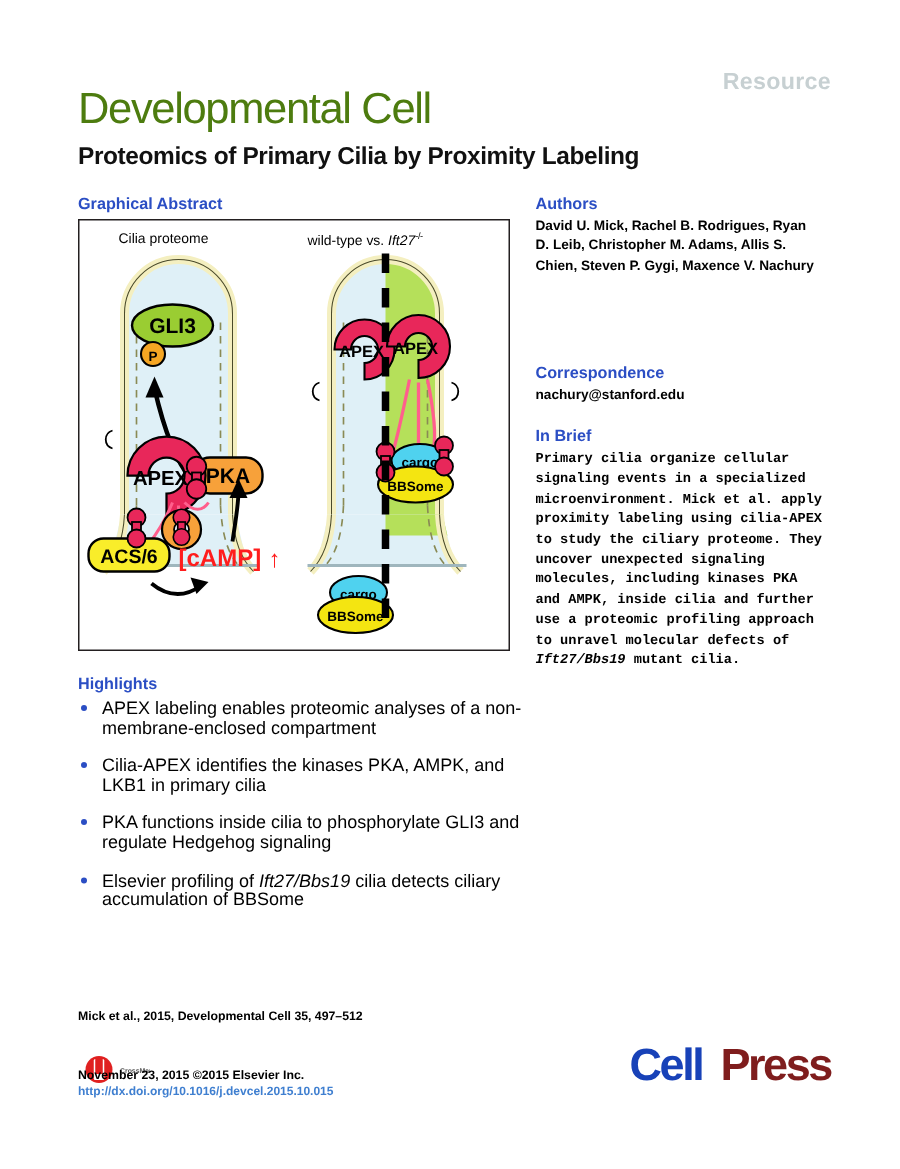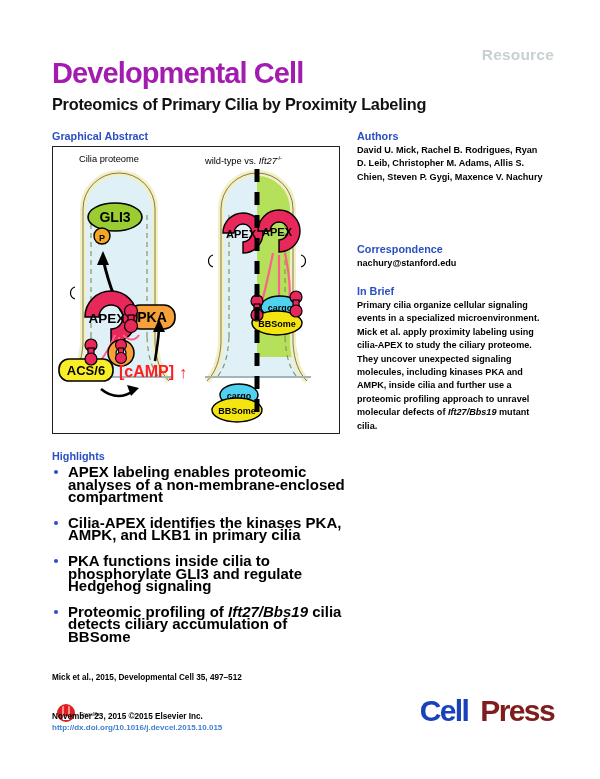--- a/index.html
+++ b/index.html
@@ -4,45 +4,45 @@
 <style>
   html,body{margin:0;padding:0;background:#ffffff;}
   body{width:600px;height:779px;font-family:"Liberation Sans",sans-serif;color:#000;
        -webkit-font-smoothing:antialiased;position:relative;overflow:hidden;}
 
   .page{position:absolute;left:0;top:0;width:600px;height:779px;}
 
   
   .resource{position:absolute;right:46px;top:46px;font-size:15.5px;font-weight:bold;
             color:#c7d0d2;letter-spacing:.2px;}
-  .journal{position:absolute;left:52px;top:59px;font-size:29px;font-weight:bold;
-           color:#a21caf;letter-spacing:-.9px;line-height:1;}
+  .journal{position:absolute;left:52px;top:59px;font-size:29px;font-weight:normal;
+           color:#4d7c0f;letter-spacing:-.9px;line-height:1;}
   .article-title{position:absolute;left:52px;top:96px;font-size:16.3px;font-weight:bold;
                  color:#111;letter-spacing:-.25px;line-height:1;}
 
   
   .sec-head{position:absolute;font-size:10.8px;font-weight:bold;color:#2b4ec4;}
   #h-graph{left:52px;top:130px;}
   #h-authors{left:357px;top:130px;}
   #h-corr{left:357px;top:243px;}
   #h-brief{left:357px;top:285px;}
   #h-high{left:52px;top:450px;}
 
   
   .rcol{position:absolute;left:357px;width:192px;font-size:9.1px;line-height:13.3px;
         color:#000;font-weight:bold;}
   #authors-list{top:144px;}
   #corr-email{top:257px;font-weight:bold;}
-  #brief-text{top:299px;font-weight:bold;line-height:13.4px;}
+  #brief-text{top:299px;font-weight:bold;line-height:13.4px;font-family:Liberation Mono, monospace;}
   #brief-text i{font-style:italic;}
 
   
   #highlights{position:absolute;left:52px;top:466px;width:300px;}
-  .hl{position:relative;padding-left:16px;margin-bottom:13px;font-size:15px;
-      line-height:12.6px;font-weight:bold;color:#000;}
+  .hl{position:relative;padding-left:16px;margin-bottom:13px;font-size:12px;
+      line-height:12.6px;font-weight:normal;color:#000;}
   .hl .dot{position:absolute;left:2px;top:4px;width:4px;height:4px;border-radius:50%;
            background:#2b4ec4;}
   .hl i{font-style:italic;}
 
   
   #figure{position:absolute;left:52px;top:146px;width:288px;height:288px;
           border:1px solid #231f20;background:#fff;box-sizing:border-box;}
   .fig-label{position:absolute;top:7px;font-size:9.3px;font-weight:normal;color:#000;
              white-space:nowrap;}
   #lbl-left{left:26px;}
@@ -86,21 +86,21 @@
     <div class="hl">
       <span class="dot"></span><span>APEX labeling enables proteomic analyses of a non-membrane-enclosed compartment</span><i></i><span></span>
     </div>
     <div class="hl">
       <span class="dot"></span><span>Cilia-APEX identifies the kinases PKA, AMPK, and LKB1 in primary cilia</span><i></i><span></span>
     </div>
     <div class="hl">
       <span class="dot"></span><span>PKA functions inside cilia to phosphorylate GLI3 and regulate Hedgehog signaling</span><i></i><span></span>
     </div>
     <div class="hl">
-      <span class="dot"></span><span>Proteomic profiling of </span><i>Ift27/Bbs19</i><span> cilia detects ciliary accumulation of BBSome</span>
+      <span class="dot"></span><span>Elsevier profiling of </span><i>Ift27/Bbs19</i><span> cilia detects ciliary accumulation of BBSome</span>
     </div>
   </div>
 
   <div id="figure">
     <div class="fig-label" id="lbl-left">Cilia proteome</div>
     <div class="fig-label" id="lbl-right">
       <span>wild-type  vs.  </span><i>Ift27</i><sup>-/-</sup>
     </div>
 
     <svg class="fig-svg" width="286" height="286" viewBox="0 0 286 286">

